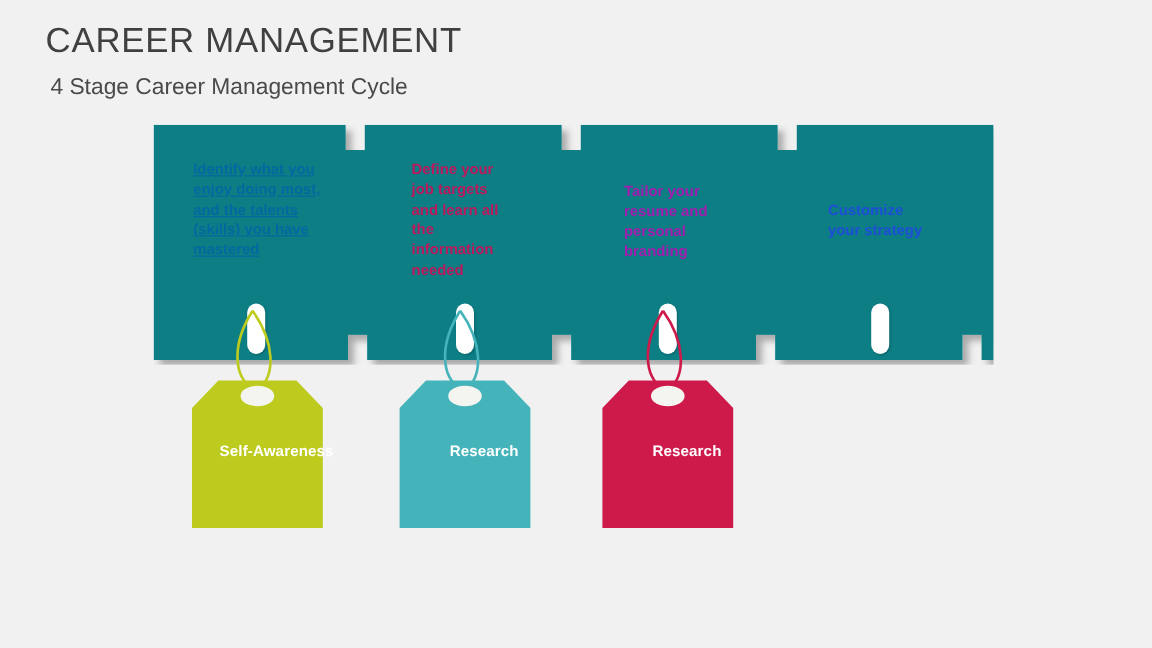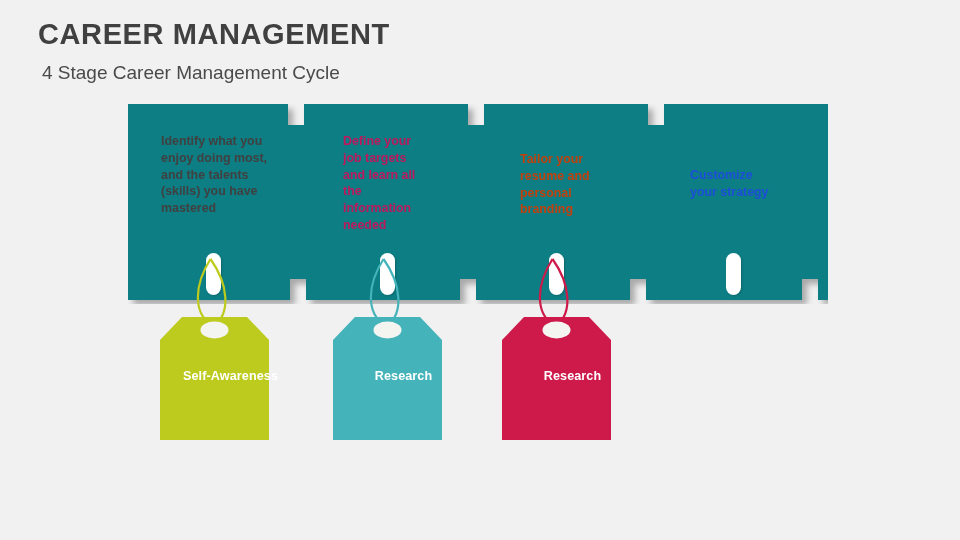--- a/index.html
+++ b/index.html
@@ -24,21 +24,21 @@
 
   
   #header {
     position: absolute;
     left: 38px;
     top: 16px;
     width: 860px;
   }
   #page-title {
     font-size: 29px;
-    font-weight: bold;
+    font-weight: normal;
     color: #404040;
     letter-spacing: 0.6px;
     line-height: 36px;
     margin: 0;
     white-space: nowrap;
   }
   #page-subtitle {
     font-size: 19px;
     color: #4A4A4A;
     line-height: 26px;
@@ -136,32 +136,32 @@
                L 520 0 L 520 21 L 536 21 L 536 0
                L 700 0
                L 700 196
                L 690 196 L 690 175 L 674 175 L 674 196
                L 518 196 L 518 175 L 502 175 L 502 196
                L 348 196 L 348 175 L 332 175 L 332 196
                L 178 196 L 178 175 L 162 175 L 162 196
                L 0 196 Z" fill="#077E84" filter="url(#bannerShadow)"></path>
     </svg>
 
-    <div class="panel-text" id="panel-text-0" style="color: #404040;">Identify what you
+    <div class="panel-text" id="panel-text-0" style="color: #0369a1; text-decoration: underline;">Identify what you
 enjoy doing most,
 and the talents
 (skills) you have
 mastered</div>
     <div class="panel-text" id="panel-text-1" style="color: #be185d;">Define your
 job targets
 and learn all
 the
 information
 needed</div>
-    <div class="panel-text" id="panel-text-2" style="color: #c2410c;">Tailor your
+    <div class="panel-text" id="panel-text-2" style="color: #a21caf;">Tailor your
 resume and
 personal
 branding</div>
     <div class="panel-text" id="panel-text-3" style="color: #1d4ed8;">Customize
 your strategy</div>
   </div>
 
   <div class="slot" style="left:206px; top:253px;"></div>
   <div class="slot" style="left:380px; top:253px;"></div>
   <div class="slot" style="left:549px; top:253px;"></div>

